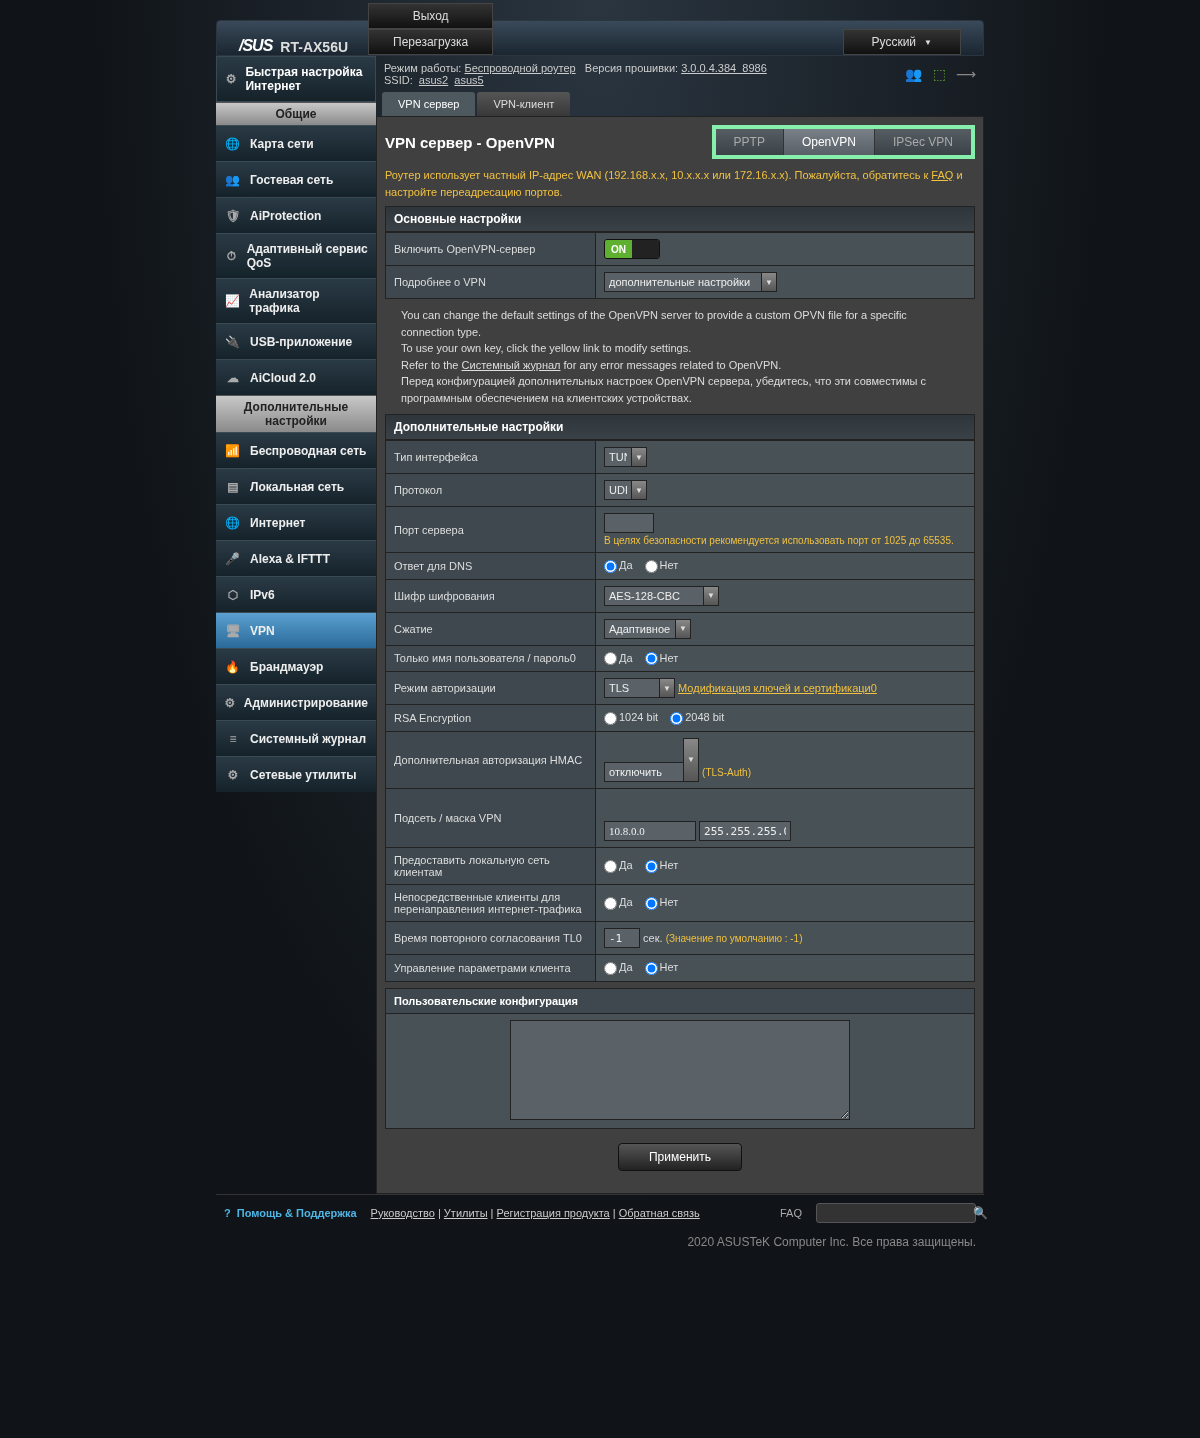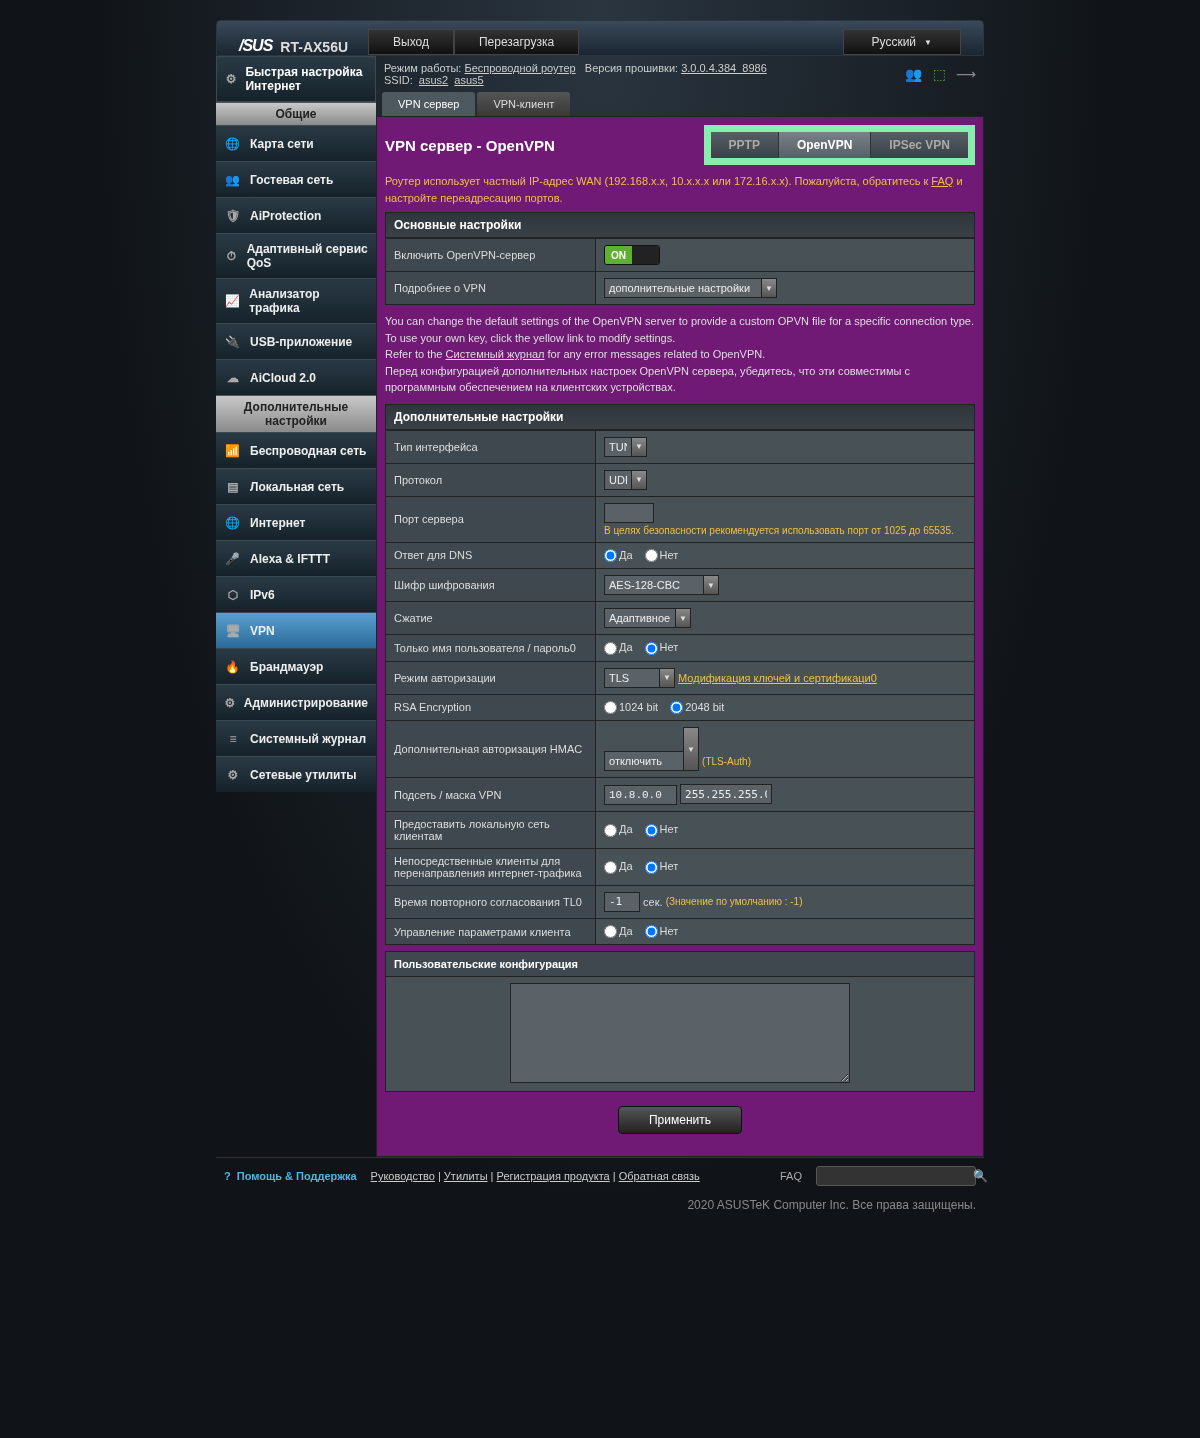--- a/index.html
+++ b/index.html
@@ -36,20 +36,21 @@
   margin-right: 8px;
 }
 .model {
   color: #ddd;
   font-size: 14px;
   font-weight: bold;
 }
 .top-buttons {
   display: flex;
   margin-left: 20px;
+  flex-direction: column;
 }
 .top-btn {
   background: linear-gradient(#333, #111);
   border: 1px solid #444;
   color: #ddd;
   padding: 5px 24px;
   font-size: 12px;
   cursor: pointer;
 }
 .lang-btn {
@@ -137,40 +138,39 @@
   font-size: 11px;
   color: #ddd;
   border-radius: 3px 3px 0 0;
   cursor: pointer;
 }
 .tab.active {
   background: #4d595f;
   color: #fff;
 }
 .content {
-  background: #701a75;
+  background: #404040;
   border: 1px solid #222;
   padding: 8px;
 }
 .page-title-row {
   display: flex;
   align-items: center;
   gap: 6px;
   margin-bottom: 8px;
 }
 .page-title {
   color: #fff;
   font-size: 15px;
   font-weight: bold;
 }
 .subtabs {
   margin-left: auto;
   display: flex;
-  border: 7px solid #86efac;
-  font-weight: bold;
+  border: 4px solid #86efac;
 }
 .subtab {
   background: linear-gradient(#565d63, #3a4147);
   color: #aaa;
   padding: 6px 18px;
   font-size: 12px;
   cursor: pointer;
   border-right: 1px solid #333;
 }
 .subtab:last-child { border-right: none; }
@@ -250,21 +250,21 @@
   align-items:center;
   justify-content:center;
   font-size:8px;
   border:1px solid #222;
   margin-left:-1px;
 }
 .info-text {
   color: #ddd;
   font-size: 11px;
   line-height: 1.5;
-  margin: 8px 0;
+  margin: 8px 16px;
 }
 .info-text a { color: #ddd; text-decoration: underline; }
 .yellow-hint { color: #f0c040; font-size:10px; margin-top:2px; }
 .yellow-link { color: #f0c040; text-decoration: underline; }
 .radio-grp label { margin-right: 12px; font-size:11px; }
 .radio-grp input { margin-right:2px; vertical-align:middle; }
 textarea.usercfg {
   width: 340px;
   height: 100px;
   background: #5a6268;
@@ -542,21 +542,21 @@
               </tr>
           <tr>
                 <td>Дополнительная авторизация HMAC</td>
             <td><div class="select-wrap">
                     <input type="text" readonly="" style="width: 80px; margin-top: 24px;" value="отключить">
                     <div class="select-btn">▼</div>
                   </div>&nbsp;<span class="yellow-hint" style="display:inline">(TLS-Auth)</span></td>
               </tr>
           <tr>
                 <td>Подсеть / маска VPN</td>
-            <td><input type="text" style="width: 73px; font-family: Liberation Mono, monospace;" value="10.8.0.0">&nbsp;<input type="text" style="width: 92px; font-family: monospace;" value="255.255.255.0"></td>
+            <td><input type="text" style="width: 92px; font-family: Liberation Serif, serif; margin-top: 26px;" value="10.8.0.0">&nbsp;<input type="text" style="width: 92px; font-family: monospace;" value="255.255.255.0"></td>
               </tr>
           <tr>
                 <td>Предоставить локальную сеть клиентам</td>
             <td class="radio-grp"><label><input type="radio" style=""><span>Да</span></label><label><input type="radio" checked="" style=""><span>Нет</span></label></td>
               </tr>
           <tr>
                 <td>Непосредственные клиенты для перенаправления интернет-трафика</td>
             <td class="radio-grp"><label><input type="radio" style=""><span>Да</span></label><label><input type="radio" checked="" style=""><span>Нет</span></label></td>
               </tr>
           <tr>

